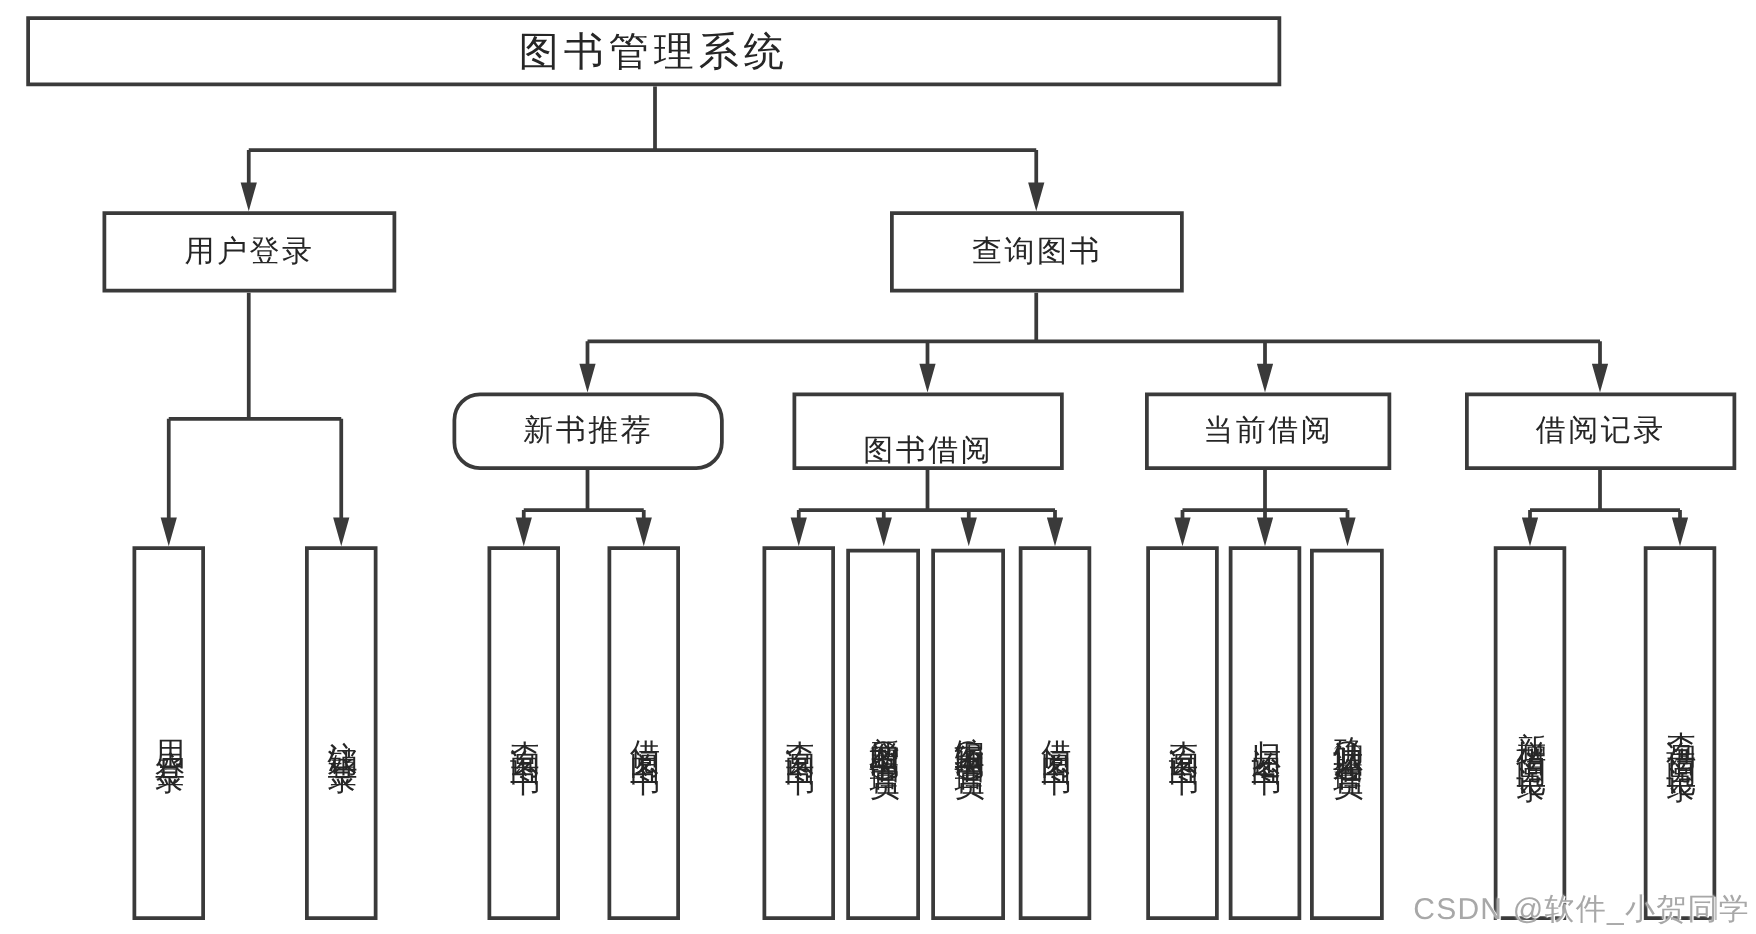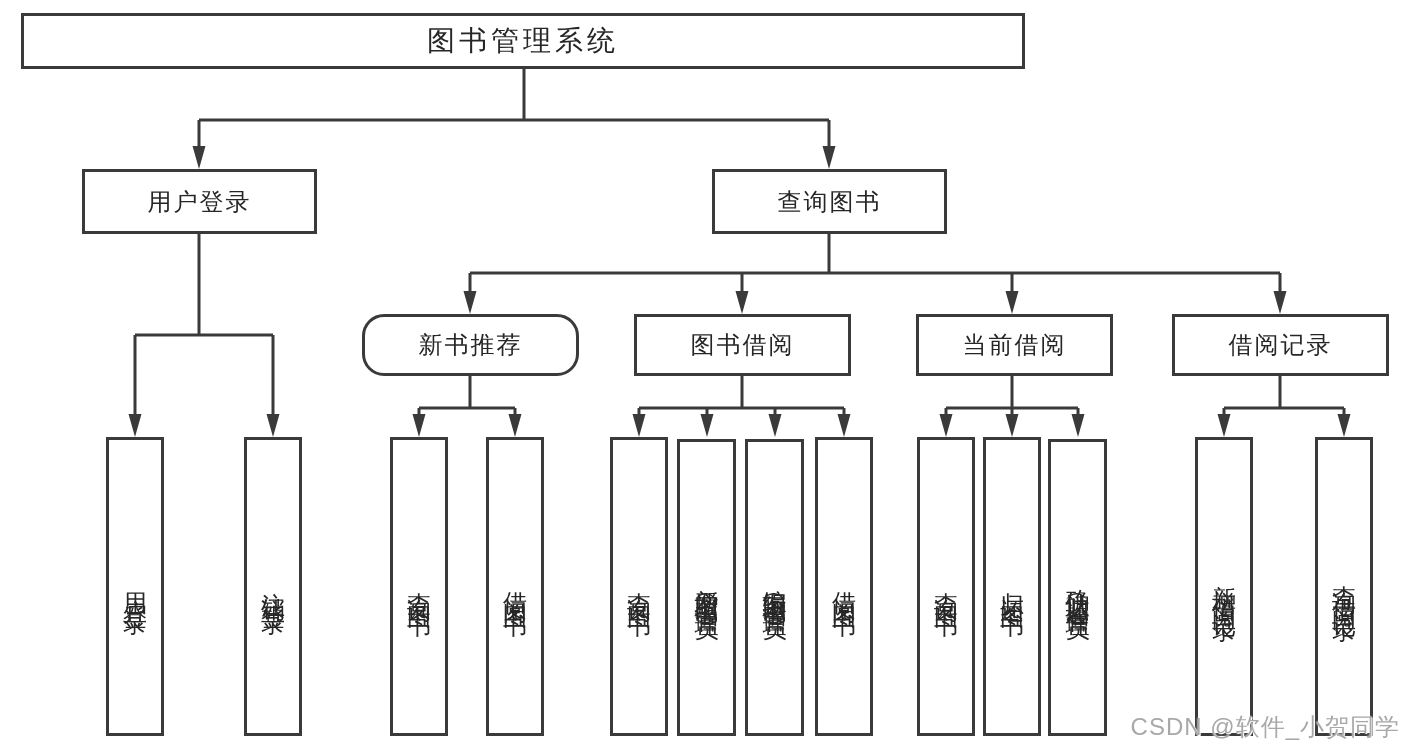--- a/index.html
+++ b/index.html
@@ -43,21 +43,21 @@
   .node .label {
     color: var(--text, #262626);
     line-height: 1;
     white-space: nowrap;
   }
   .node.h .label {
     font-size: 24px;
     letter-spacing: 2px;
   }
   .node.root .label {
-    font-size: 28px;
+    font-size: 32px;
     letter-spacing: 4px;
   }
   .node.v .label {
     writing-mode: vertical-rl;
     text-orientation: mixed;
     font-size: 24px;
   }
   #watermark {
     position: absolute;
     right: 5px;
@@ -84,21 +84,21 @@
     </div>
     <div class="node h" style="left: 82px; top: 169px; width: 235px; height: 65px;">
       <span class="label">用户登录</span>
     </div>
     <div class="node h" style="left: 712px; top: 169px; width: 235px; height: 65px;">
       <span class="label">查询图书</span>
     </div>
     <div class="node h" style="left: 362px; top: 314px; width: 217px; height: 62px; border-radius: 22px;">
       <span class="label">新书推荐</span>
     </div>
-    <div class="node h" style="left: 634px; top: 314px; width: 217px; height: 62px;">
+    <div class="node h" style="left: 634px; top: 314px; width: 217px; height: 62px; align-items: flex-end;">
       <span class="label">图书借阅</span>
     </div>
     <div class="node h" style="left: 916px; top: 314px; width: 197px; height: 62px;">
       <span class="label">当前借阅</span>
     </div>
     <div class="node h" style="left: 1172px; top: 314px; width: 217px; height: 62px;">
       <span class="label">借阅记录</span>
     </div>
     <div class="node v" style="left: 106px; top: 437px; width: 58px; height: 299px;">
       <span class="label" style="letter-spacing: 7px;">用户登录</span>

